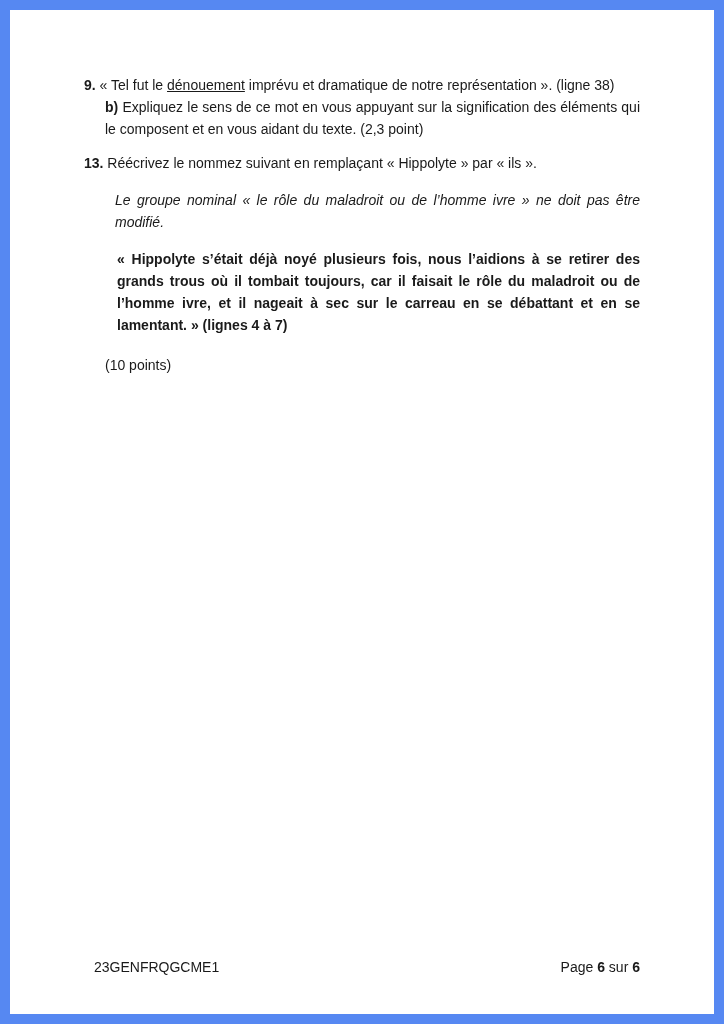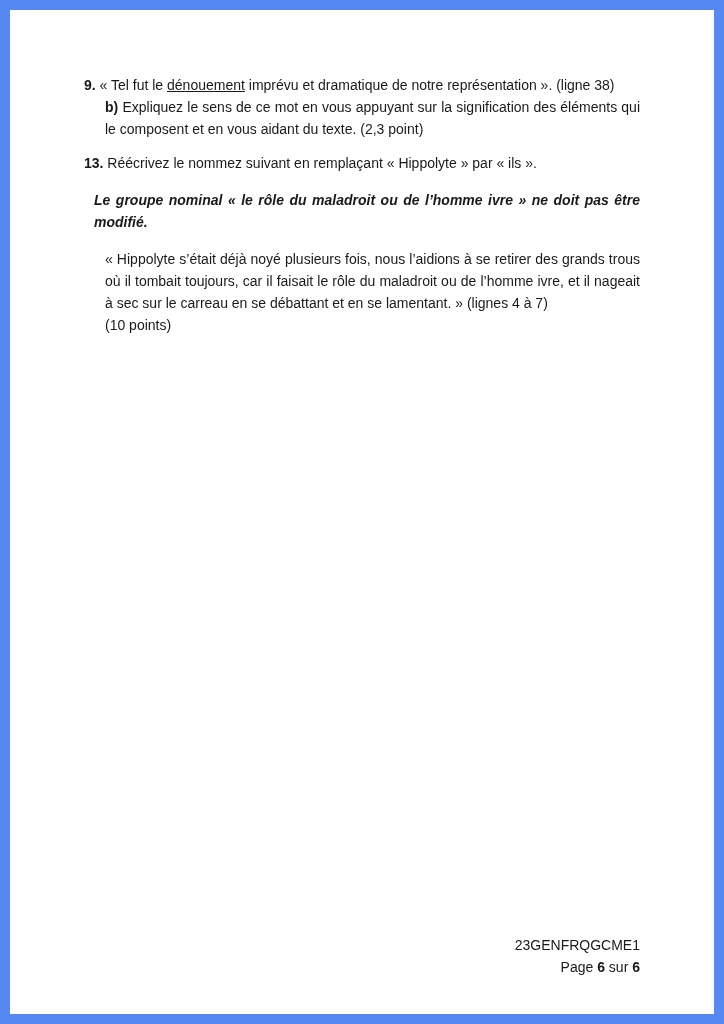--- a/index.html
+++ b/index.html
@@ -28,47 +28,47 @@
     text-align: justify;
   }
   .q-sub {
     margin-left: 21px;
     text-align: justify;
   }
   .q10-block {
     margin-top: 12px;
   }
   .note {
-    margin-left: 10px;
+    margin-left: 31px;
     margin-top: 15px;
-    font-weight: bold;
+    font-weight: normal;
     font-style: italic;
     text-align: justify;
   }
   .quote {
-    margin-left: 21px;
+    margin-left: 33px;
     margin-top: 15px;
     text-align: justify;
+    font-weight: bold;
   }
   .points {
     margin-left: 21px;
-    margin-top: 0;
+    margin-top: 18px;
   }
   .underline { text-decoration: underline; }
   b { font-weight: bold; }
   .page-footer {
     position: absolute;
     left: 84px;
     right: 74px;
     bottom: 36px;
     display: flex;
     justify-content: space-between;
-    align-items: flex-end;
+    align-items: center;
     font-size: 14px;
-    flex-direction: column;
   }
 </style>
 </head>
 <body>
 
 <div class="page-frame" style="border-color: rgb(86, 136, 242); background: rgb(255, 255, 255);">
   <div class="content">
 
     <section>
       <p class="q-head"><b>9.</b><span> « Tel fut le </span><span class="underline">dénouement</span><span> imprévu et dramatique de notre représentation ». (ligne 38)</span></p>

